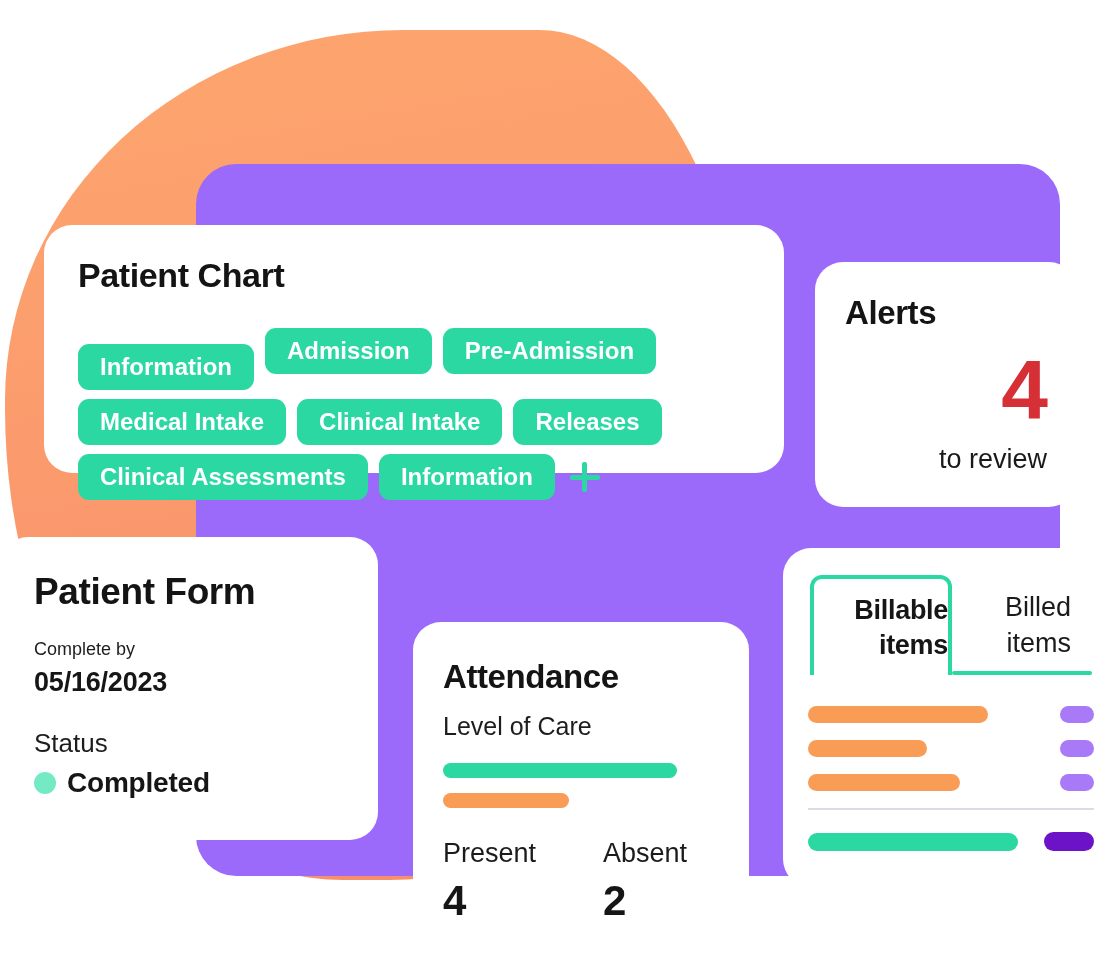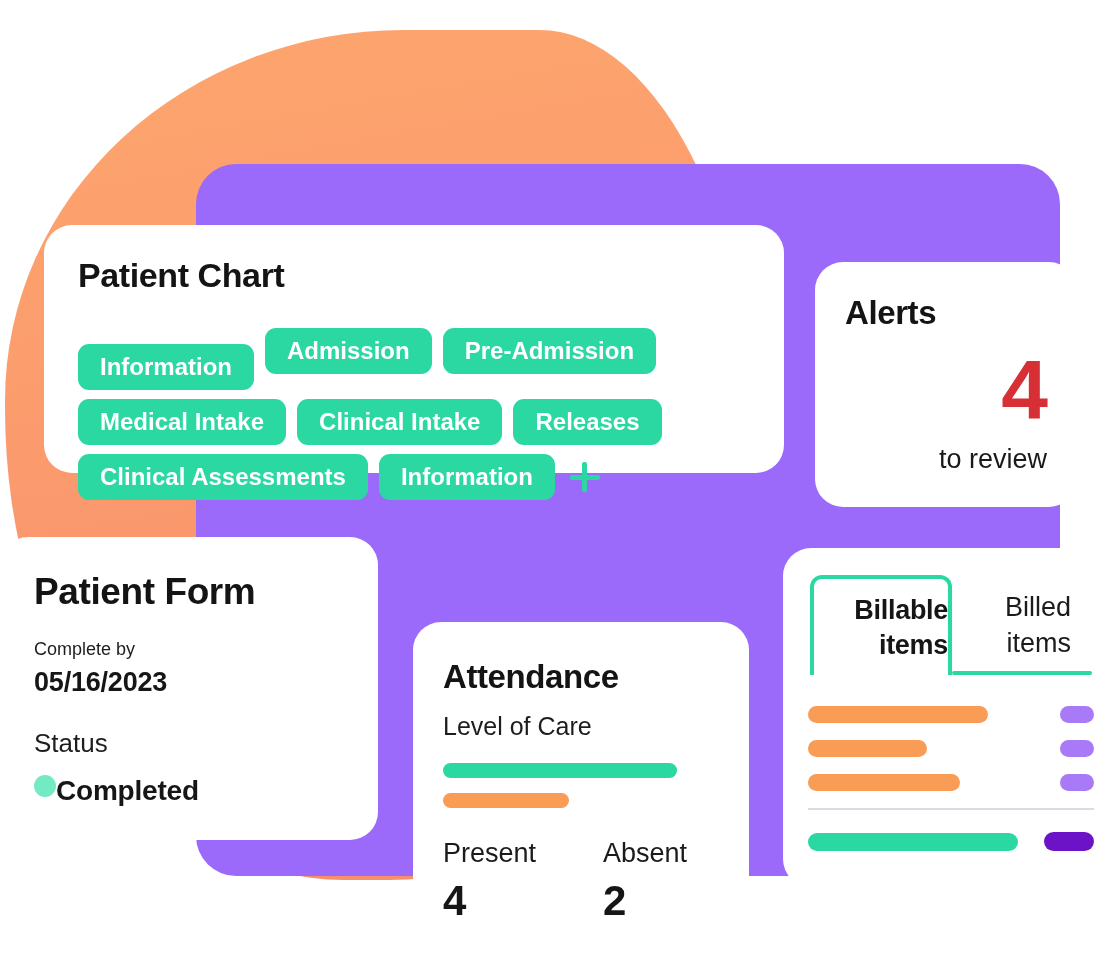--- a/index.html
+++ b/index.html
@@ -41,21 +41,21 @@
   .alerts .card-title{font-size:33px;line-height:38px;}
   .alert-count{font-size:84px;font-weight:600;line-height:1;text-align:right;margin-top:16px;letter-spacing:-1px;}
   .alert-sub{font-size:27px;color:#1a1a1a;text-align:right;margin-top:12px;}
 
   
   .patient-form{left:0;top:537px;width:378px;height:303px;padding:34px 34px;}
   .patient-form .card-title{font-size:37px;line-height:42px;}
   .pf-label{font-size:18px;color:#1d1d1d;margin-top:26px;}
   .pf-date{font-size:27px;font-weight:600;margin-top:7px;letter-spacing:-.2px;}
   .pf-status-label{font-size:26px;color:#1d1d1d;margin-top:30px;}
-  .pf-status-row{display:flex;margin-top:16px;}
+  .pf-status-row{display:flex;align-items:center;gap:11px;margin-top:8px;}
   .status-dot{width:22px;height:22px;border-radius:50%;}
   .pf-status-value{font-size:28px;font-weight:700;letter-spacing:-.2px;}
 
   
   .attendance{left:413px;top:622px;width:336px;height:306px;padding:36px 30px;}
   .attendance .card-title{font-size:33px;line-height:38px;}
   .att-metric{font-size:25px;color:#1d1d1d;margin-top:16px;}
   .bar{height:15px;border-radius:8px;}
   .att-bar1{margin-top:22px;}
   .att-bar2{margin-top:15px;}

